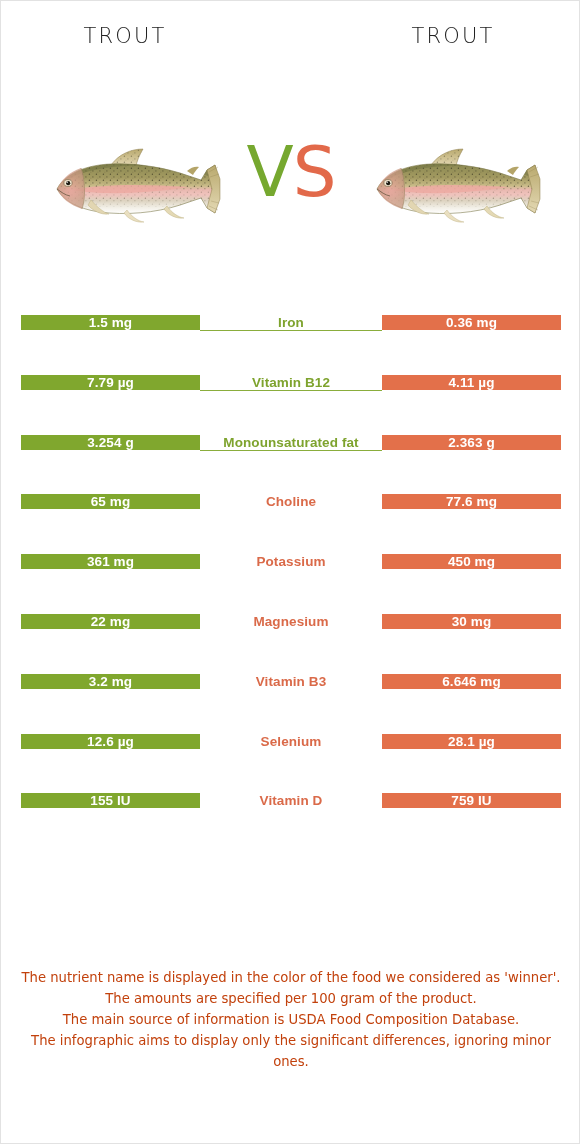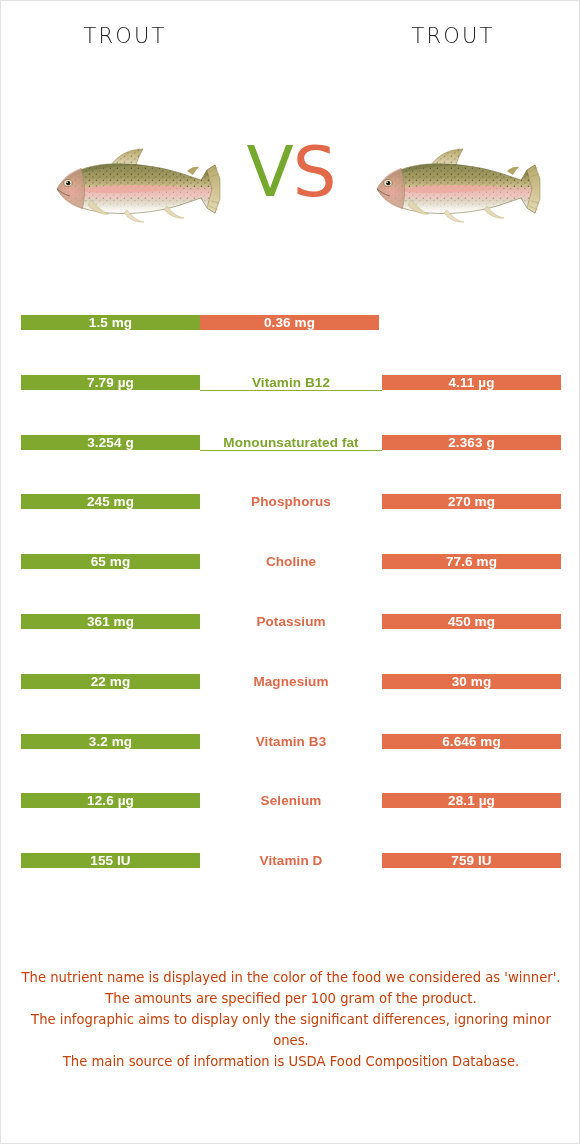--- a/index.html
+++ b/index.html
@@ -282,38 +282,34 @@
         <ellipse cx="29" cy="46" rx="4.1" ry="3.4" fill="#f3e6cf" stroke="#6b5c3c" stroke-width="0.6"></ellipse>
         <circle cx="29.2" cy="46.2" r="2.1" fill="#1d1a12"></circle>
         <circle cx="28.3" cy="45.3" r="0.7" fill="#ffffff" opacity="0.85"></circle>
       </svg>
     </div>
   </div>
 
   <div class="table" id="nutrient-table">
       <div class="row">
         <div class="cell left">1.5 mg</div>
+        <div class="cell mid win-left">Iron</div>
         <div class="cell right">0.36 mg</div>
       </div>
       <div class="row">
         <div class="cell left">7.79 µg</div>
         <div class="cell mid win-left">Vitamin B12</div>
         <div class="cell right">4.11 µg</div>
       </div>
       <div class="row">
         <div class="cell left">3.254 g</div>
         <div class="cell mid win-left">Monounsaturated fat</div>
         <div class="cell right">2.363 g</div>
       </div>
       <div class="row">
-        <div class="cell left">245 mg</div>
-        <div class="cell mid win-right">Phosphorus</div>
-        <div class="cell right">270 mg</div>
-      </div>
-      <div class="row">
         <div class="cell left">65 mg</div>
         <div class="cell mid win-right">Choline</div>
         <div class="cell right">77.6 mg</div>
       </div>
       <div class="row">
         <div class="cell left">361 mg</div>
         <div class="cell mid win-right">Potassium</div>
         <div class="cell right">450 mg</div>
       </div>
       <div class="row">
@@ -334,17 +330,17 @@
       <div class="row">
         <div class="cell left">155 IU</div>
         <div class="cell mid win-right">Vitamin D</div>
         <div class="cell right">759 IU</div>
       </div>
     </div>
 
   <div class="note">
     <div>The nutrient name is displayed in the color of the food we considered as 'winner'.</div>
     <div>The amounts are specified per 100 gram of the product.</div>
+    <div>The main source of information is USDA Food Composition Database.</div>
     <div>The infographic aims to display only the significant differences, ignoring minor ones.</div>
-    <div>The main source of information is USDA Food Composition Database.</div>
   </div>
 
 </div>
 
 </body></html>

